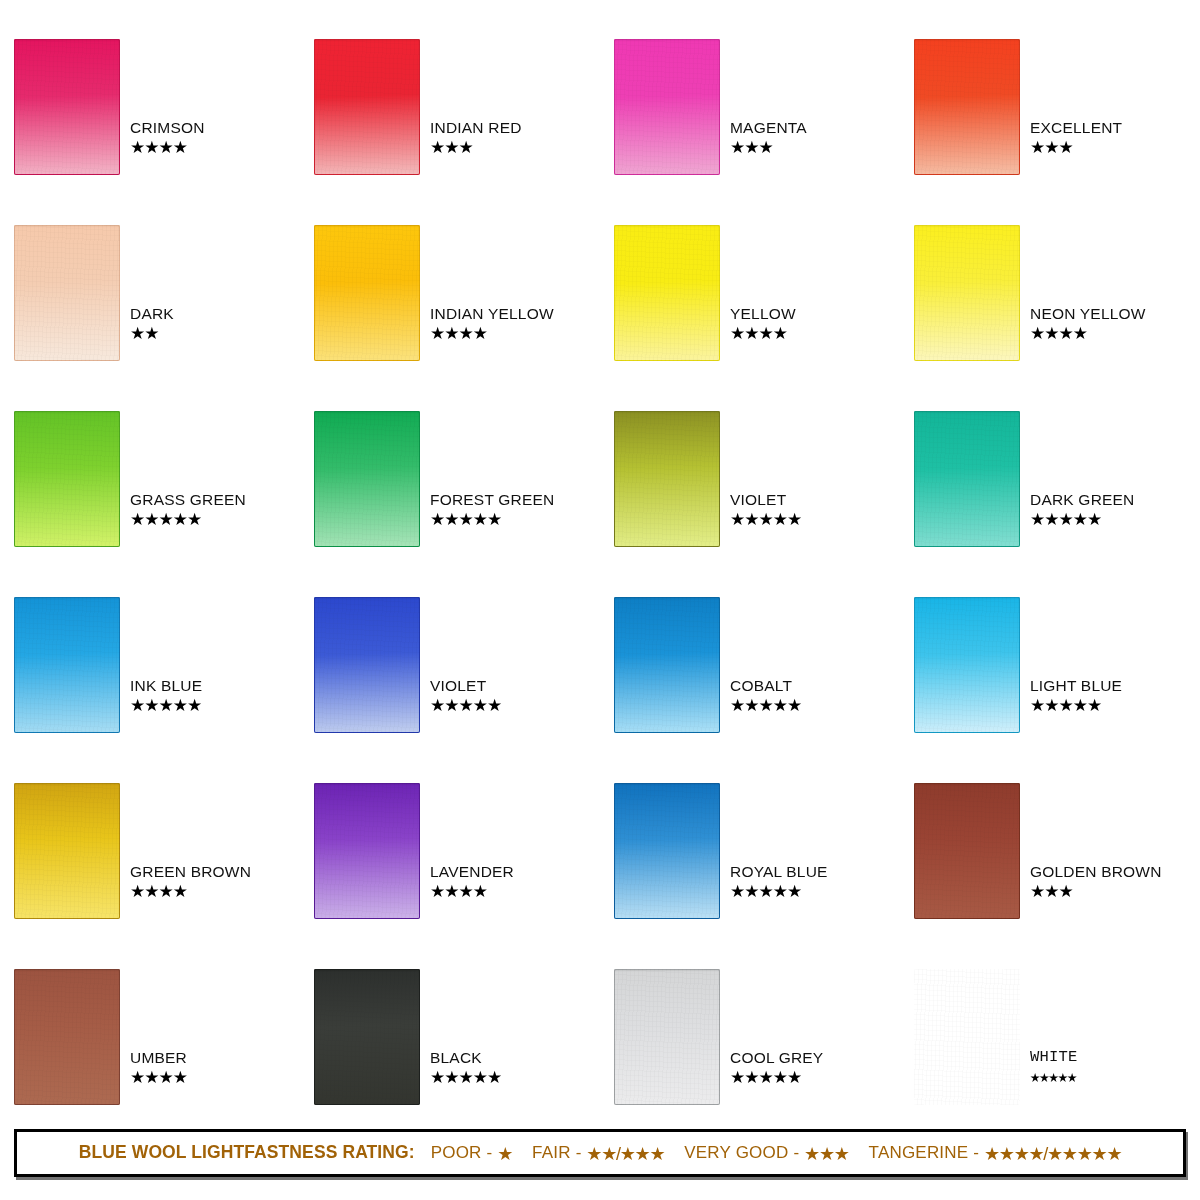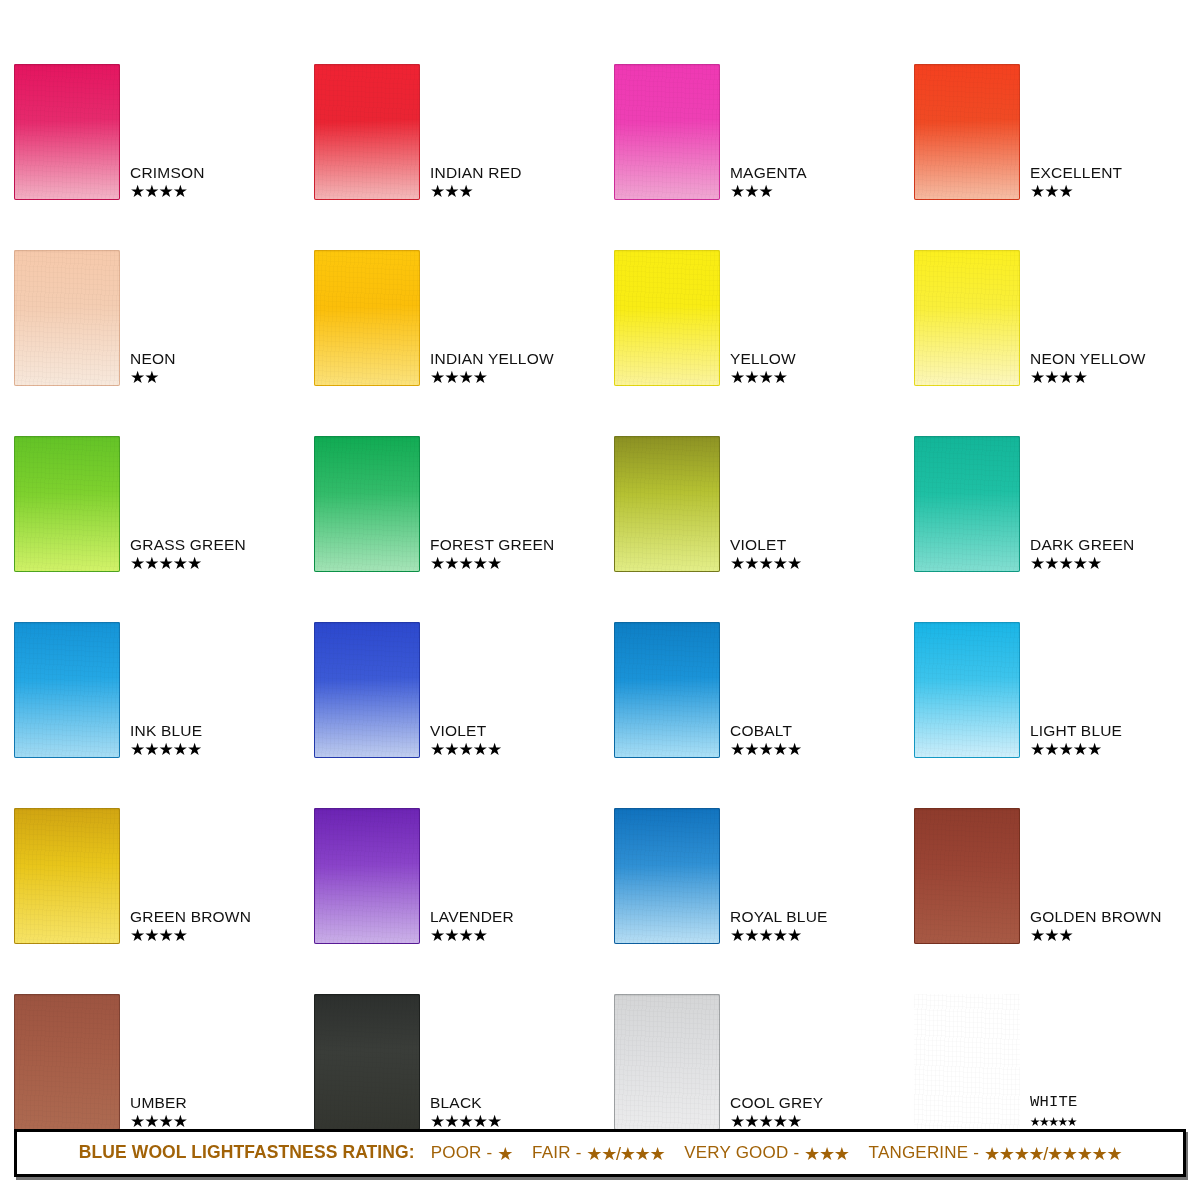--- a/index.html
+++ b/index.html
@@ -32,21 +32,21 @@
     display: grid;
     grid-template-columns: repeat(4, 300px);
     grid-template-rows: repeat(6, 186px);
     padding-top: 14px;
     box-sizing: border-box;
   }
 
   .cell {
     position: relative;
     display: flex;
-    align-items: flex-end;
+    align-items: center;
   }
 
   .swatch-wrap {
     position: relative;
     width: 106px;
     height: 136px;
     margin-left: 14px;
     flex: 0 0 auto;
   }
 
@@ -207,21 +207,21 @@
           <div class="stars">★★★</div>
         </div>
       </div>
       <div class="cell">
         <div class="swatch-wrap">
           <div class="swatch" style="background: linear-gradient(178deg, rgb(246, 201, 171) 0%, rgb(244, 205, 178) 42%, rgb(247, 233, 221) 100%); box-shadow: rgb(224, 177, 147) 0px 0px 0px 1px inset, rgb(224, 177, 147) 0px 2px 2px -1px inset;">
             <div class="grain"></div>
           </div>
         </div>
         <div class="info">
-          <div class="pname">NEON</div>
+          <div class="pname">DARK</div>
           <div class="stars">★★</div>
         </div>
       </div>
       <div class="cell">
         <div class="swatch-wrap">
           <div class="swatch" style="background: linear-gradient(178deg, rgb(253, 199, 12) 0%, rgb(251, 190, 9) 42%, rgb(251, 227, 126) 100%); box-shadow: rgb(224, 168, 6) 0px 0px 0px 1px inset, rgb(224, 168, 6) 0px 2px 2px -1px inset;">
             <div class="grain"></div>
           </div>
         </div>
         <div class="info">

